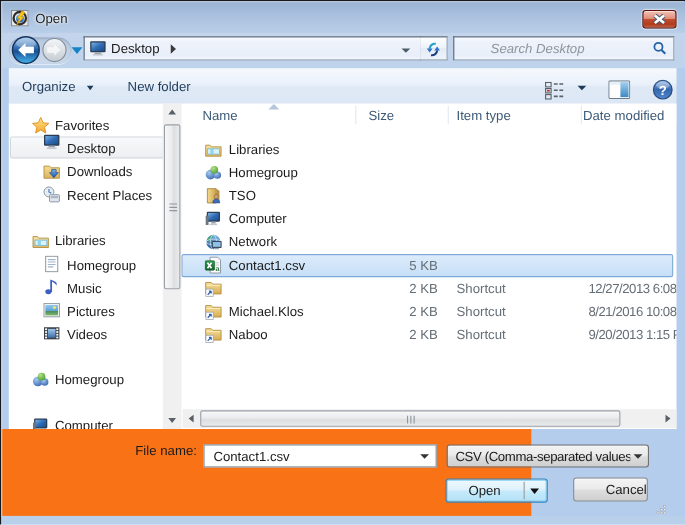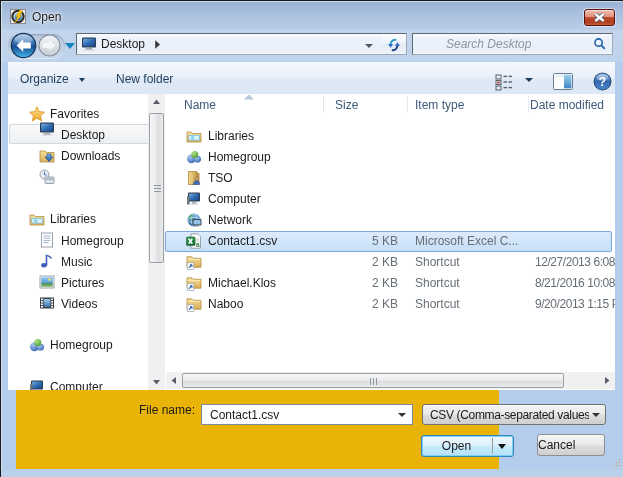--- a/index.html
+++ b/index.html
@@ -59,35 +59,35 @@
   .fdate{position:absolute;left:527px;color:#666e76;letter-spacing:-0.45px;}
   .fic{position:absolute;left:178px;top:2px;width:16px;height:16px;}
   #fsel{left:157px;top:137px;width:447px;height:21px;border:1px solid #7da7d9;border-radius:2px;
      box-sizing:border-box;background:linear-gradient(#dcebfb,#c6dff7);}
   
   #hscroll{left:158px;top:278px;width:449px;height:17px;background:#f0f0f0;}
   #hthumb{position:absolute;left:16px;top:1px;width:382px;height:15px;box-sizing:border-box;
     border:1px solid #9aa0a8;border-radius:2px;
     background:linear-gradient(#f7f7f8,#ececee 45%,#dcdee0 60%,#e9eaeb);}
   
-  #bottom{left:16px;top:390px;width:483px;height:80px;background:#eab308;}
+  #bottom{left:0;top:390px;width:483px;height:80px;background:#f97316;}
   #fncombo{position:absolute;left:185px;top:14px;width:212px;height:21px;background:#fff;
     border:1px solid #7a8a99;box-sizing:border-box;}
   #typedd{position:absolute;left:406px;top:14px;width:184px;height:21px;box-sizing:border-box;
     border:1px solid #707070;border-radius:3px;
     background:linear-gradient(#f2f2f2,#ebebeb 45%,#dddddd 55%,#cfcfcf);
     box-shadow:inset 0 1px 0 #fbfbfb;}
   #openbtn{position:absolute;left:405px;top:45px;width:93px;height:22px;box-sizing:border-box;
     border:1px solid #3584ba;border-radius:3px;
     background:linear-gradient(#f0f9fe,#ddf1fc 45%,#c4e9fa 55%,#b4e2f8);
     box-shadow:inset 0 0 0 1px #7ed0f5;}
   #cancelbtn{position:absolute;left:521px;top:44px;width:68px;height:22px;box-sizing:border-box;
     border:1px solid #8e8f8f;border-radius:3px;
     background:linear-gradient(#f4f4f4,#ebebeb 45%,#dddddd 55%,#cfcfcf);
-    box-shadow:inset 0 1px 0 #fbfbfb;text-align:left;line-height:20px;}
+    box-shadow:inset 0 1px 0 #fbfbfb;text-align:right;line-height:20px;}
   #bframe{left:0;top:469px;width:623px;height:8px;background:#b9d0ea;}
   .dd-ar{position:absolute;width:0;height:0;border-left:4px solid transparent;border-right:4px solid transparent;border-top:4px solid #4b5b6b;}
 </style>
 </head>
 <body>
 <div id="win">
   <div id="edgeT" class="abs" style="left:0;top:0;width:623px;height:1px;background:#16191d;z-index:50"></div>
   <div id="edgeL" class="abs" style="left:0;top:0;width:1px;height:477px;background:#16191d;z-index:50"></div>
   <div id="edgeL2" class="abs" style="left:1px;top:1px;width:1px;height:469px;background:#d8e3f0;z-index:49"></div>
   <div id="edgeT2" class="abs" style="left:1px;top:1px;width:621px;height:1px;background:#cfdcec;z-index:49"></div>
@@ -266,20 +266,21 @@
         </defs>
         <path d="M8 6 L12 6 L12 9 L14 9 L10 13.5 L6 9 L8 9 Z" fill="url(#dar)" stroke="#11458c" stroke-width="0.6"></path>
       </svg>
     <div class="row" style="left:53px;top:52px">Downloads</div>
     <svg class="lp-ic" style="left:31px;top:75px" viewBox="0 0 16 16">
         <circle cx="5.5" cy="5.5" r="4.5" fill="#e8edf2" stroke="#8d98a4" stroke-width="0.9"></circle>
         <path d="M5.5 2.8 L5.5 5.5 L7.6 6.6" fill="none" stroke="#4a80c4" stroke-width="1.1"></path>
         <rect x="6" y="8" width="9" height="6.5" rx="0.8" fill="#dfe5ec" stroke="#8d98a4" stroke-width="0.9"></rect>
         <rect x="7.2" y="9.2" width="6.6" height="2" fill="#aab7c6"></rect>
       </svg>
+    <div class="row" style="left:53px;top:73.5px">Recent Places</div>
     <svg class="lp-ic" style="left:21px;top:117px" viewBox="0 0 16 16">
         <path d="M1 4 L5 4 L6.3 5.5 L15 5.5 L15 14 L1 14 Z" fill="url(#fold2)" stroke="#b08d3e" stroke-width="0.8"></path>
         <defs>
           <linearGradient id="fold2" x1="0" y1="0" x2="0" y2="1">
             <stop offset="0" stop-color="#f7e3a4"></stop>
             <stop offset="1" stop-color="#dcb768"></stop>
           </linearGradient>
         </defs>
         <rect x="2.8" y="7.3" width="10.8" height="4.8" fill="#d9f2fb" stroke="#6db6d6" stroke-width="0.7"></rect>
         <rect x="5.2" y="7.3" width="3" height="4.8" fill="#8fd4ec"></rect>
@@ -491,21 +492,20 @@
               <linearGradient id="xl1" x1="0" y1="0" x2="0" y2="1">
                 <stop offset="0" stop-color="#2f9e4f"></stop>
                 <stop offset="1" stop-color="#13662c"></stop>
               </linearGradient>
             </defs>
             <path d="M2.6 5.8 L6.3 10.8 M6.3 5.8 L2.6 10.8" stroke="#ffffff" stroke-width="1.5"></path>
             <text x="10" y="13.6" font-family="Liberation Sans" font-size="6.5" fill="#2d7a43" font-weight="bold">a</text>
           </svg>
         <div class="fname">Contact1.csv</div>
           <div class="fsize">5 KB</div>
-          <div class="ftype">Microsoft Excel C...</div>
       </div>
       <div class="row" style="left:0;top:158px;width:607px">
         <svg class="fic" viewBox="0 0 16 16">
             <path d="M1 2.8 L6 2.8 L7.5 4.3 L15 4.3 L15 13.2 L1 13.2 Z" fill="url(#sc1)" stroke="#b08d3e" stroke-width="0.8"></path>
             <path d="M1.8 5.4 L14.2 5.4" stroke="#fbeebc" stroke-width="0.9"></path>
             <defs>
               <linearGradient id="sc1" x1="0" y1="0" x2="0" y2="1">
                 <stop offset="0" stop-color="#f6e09c"></stop>
                 <stop offset="1" stop-color="#d9ab55"></stop>
               </linearGradient>

